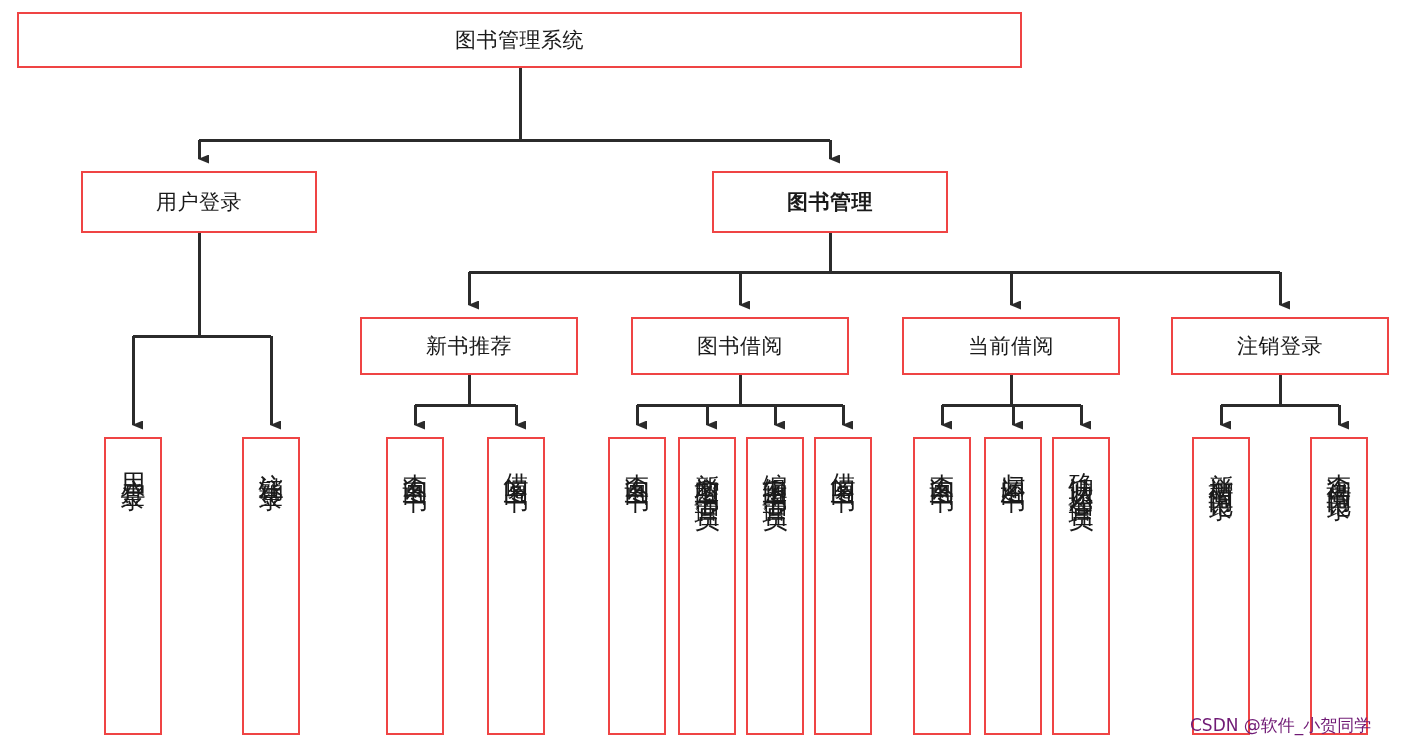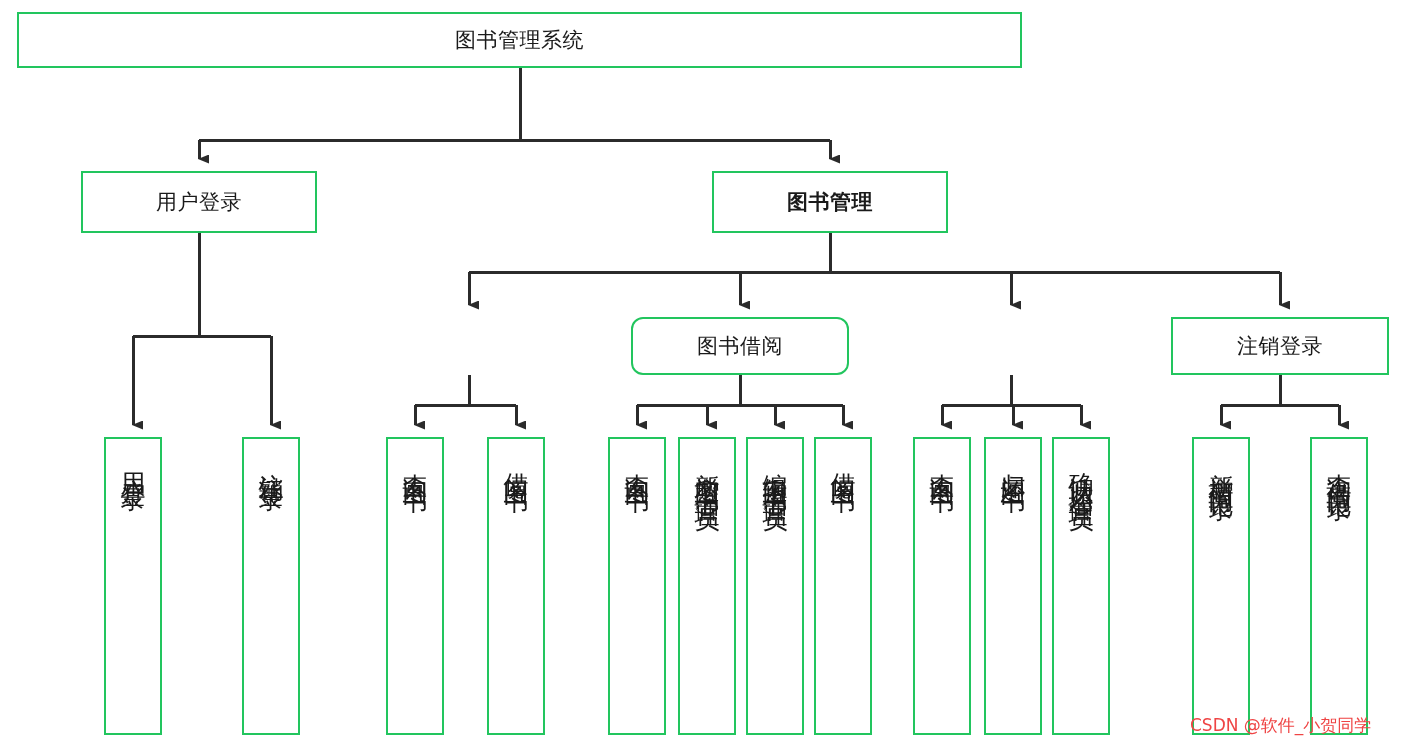--- a/index.html
+++ b/index.html
@@ -23,21 +23,21 @@
     left: 0;
     top: 0;
     width: 1405px;
     height: 747px;
     pointer-events: none;
   }
   .node {
     position: absolute;
     box-sizing: border-box;
     background: #ffffff;
-    border: 2px solid #22c55e;
+    border: 2px solid #ef4444;
     display: flex;
     align-items: center;
     justify-content: center;
     color: #1a1a1a;
     z-index: 3;
   }
   .node-label {
     display: block;
     text-align: center;
     line-height: 1.18;
@@ -58,21 +58,21 @@
   .node.vert .node-label {
     writing-mode: vertical-rl;
     text-orientation: upright;
     font-size: 25px;
     letter-spacing: 5px;
     line-height: 1;
   }
   .watermark {
     position: absolute;
     font-size: 17px;
-    color: #ef4444;
+    color: #701a75;
     white-space: nowrap;
     z-index: 5;
     font-family: "DejaVu Sans", "Liberation Sans", sans-serif;
   }
 </style>
 </head>
 <body>
 
 <div id="diagram-root">
 
@@ -130,22 +130,28 @@
     <span class="node-label">图书管理系统</span>
   </div>
 
   <div class="node horiz" style="left:81px; top:171px; width:236px; height:62px;">
     <span class="node-label">用户登录</span>
   </div>
   <div class="node horiz" style="left:712px; top:171px; width:236px; height:62px;font-weight:bold;">
     <span class="node-label">图书管理</span>
   </div>
 
-  <div class="node horiz" style="left:631px; top:317px; width:218px; height:58px;border-radius:12px;">
+  <div class="node horiz" style="left:360px; top:317px; width:218px; height:58px;">
+    <span class="node-label">新书推荐</span>
+  </div>
+  <div class="node horiz" style="left:631px; top:317px; width:218px; height:58px;">
     <span class="node-label">图书借阅</span>
+  </div>
+  <div class="node horiz" style="left:902px; top:317px; width:218px; height:58px;">
+    <span class="node-label">当前借阅</span>
   </div>
   <div class="node horiz" style="left:1171px; top:317px; width:218px; height:58px;">
     <span class="node-label">注销登录</span>
   </div>
 
   <div class="node vert" style="left:104px; top:437px; width:58px; height:298px;">
     <span class="node-label">用户登录</span>
   </div>
   <div class="node vert" style="left:242px; top:437px; width:58px; height:298px;">
     <span class="node-label">注销登录</span>

